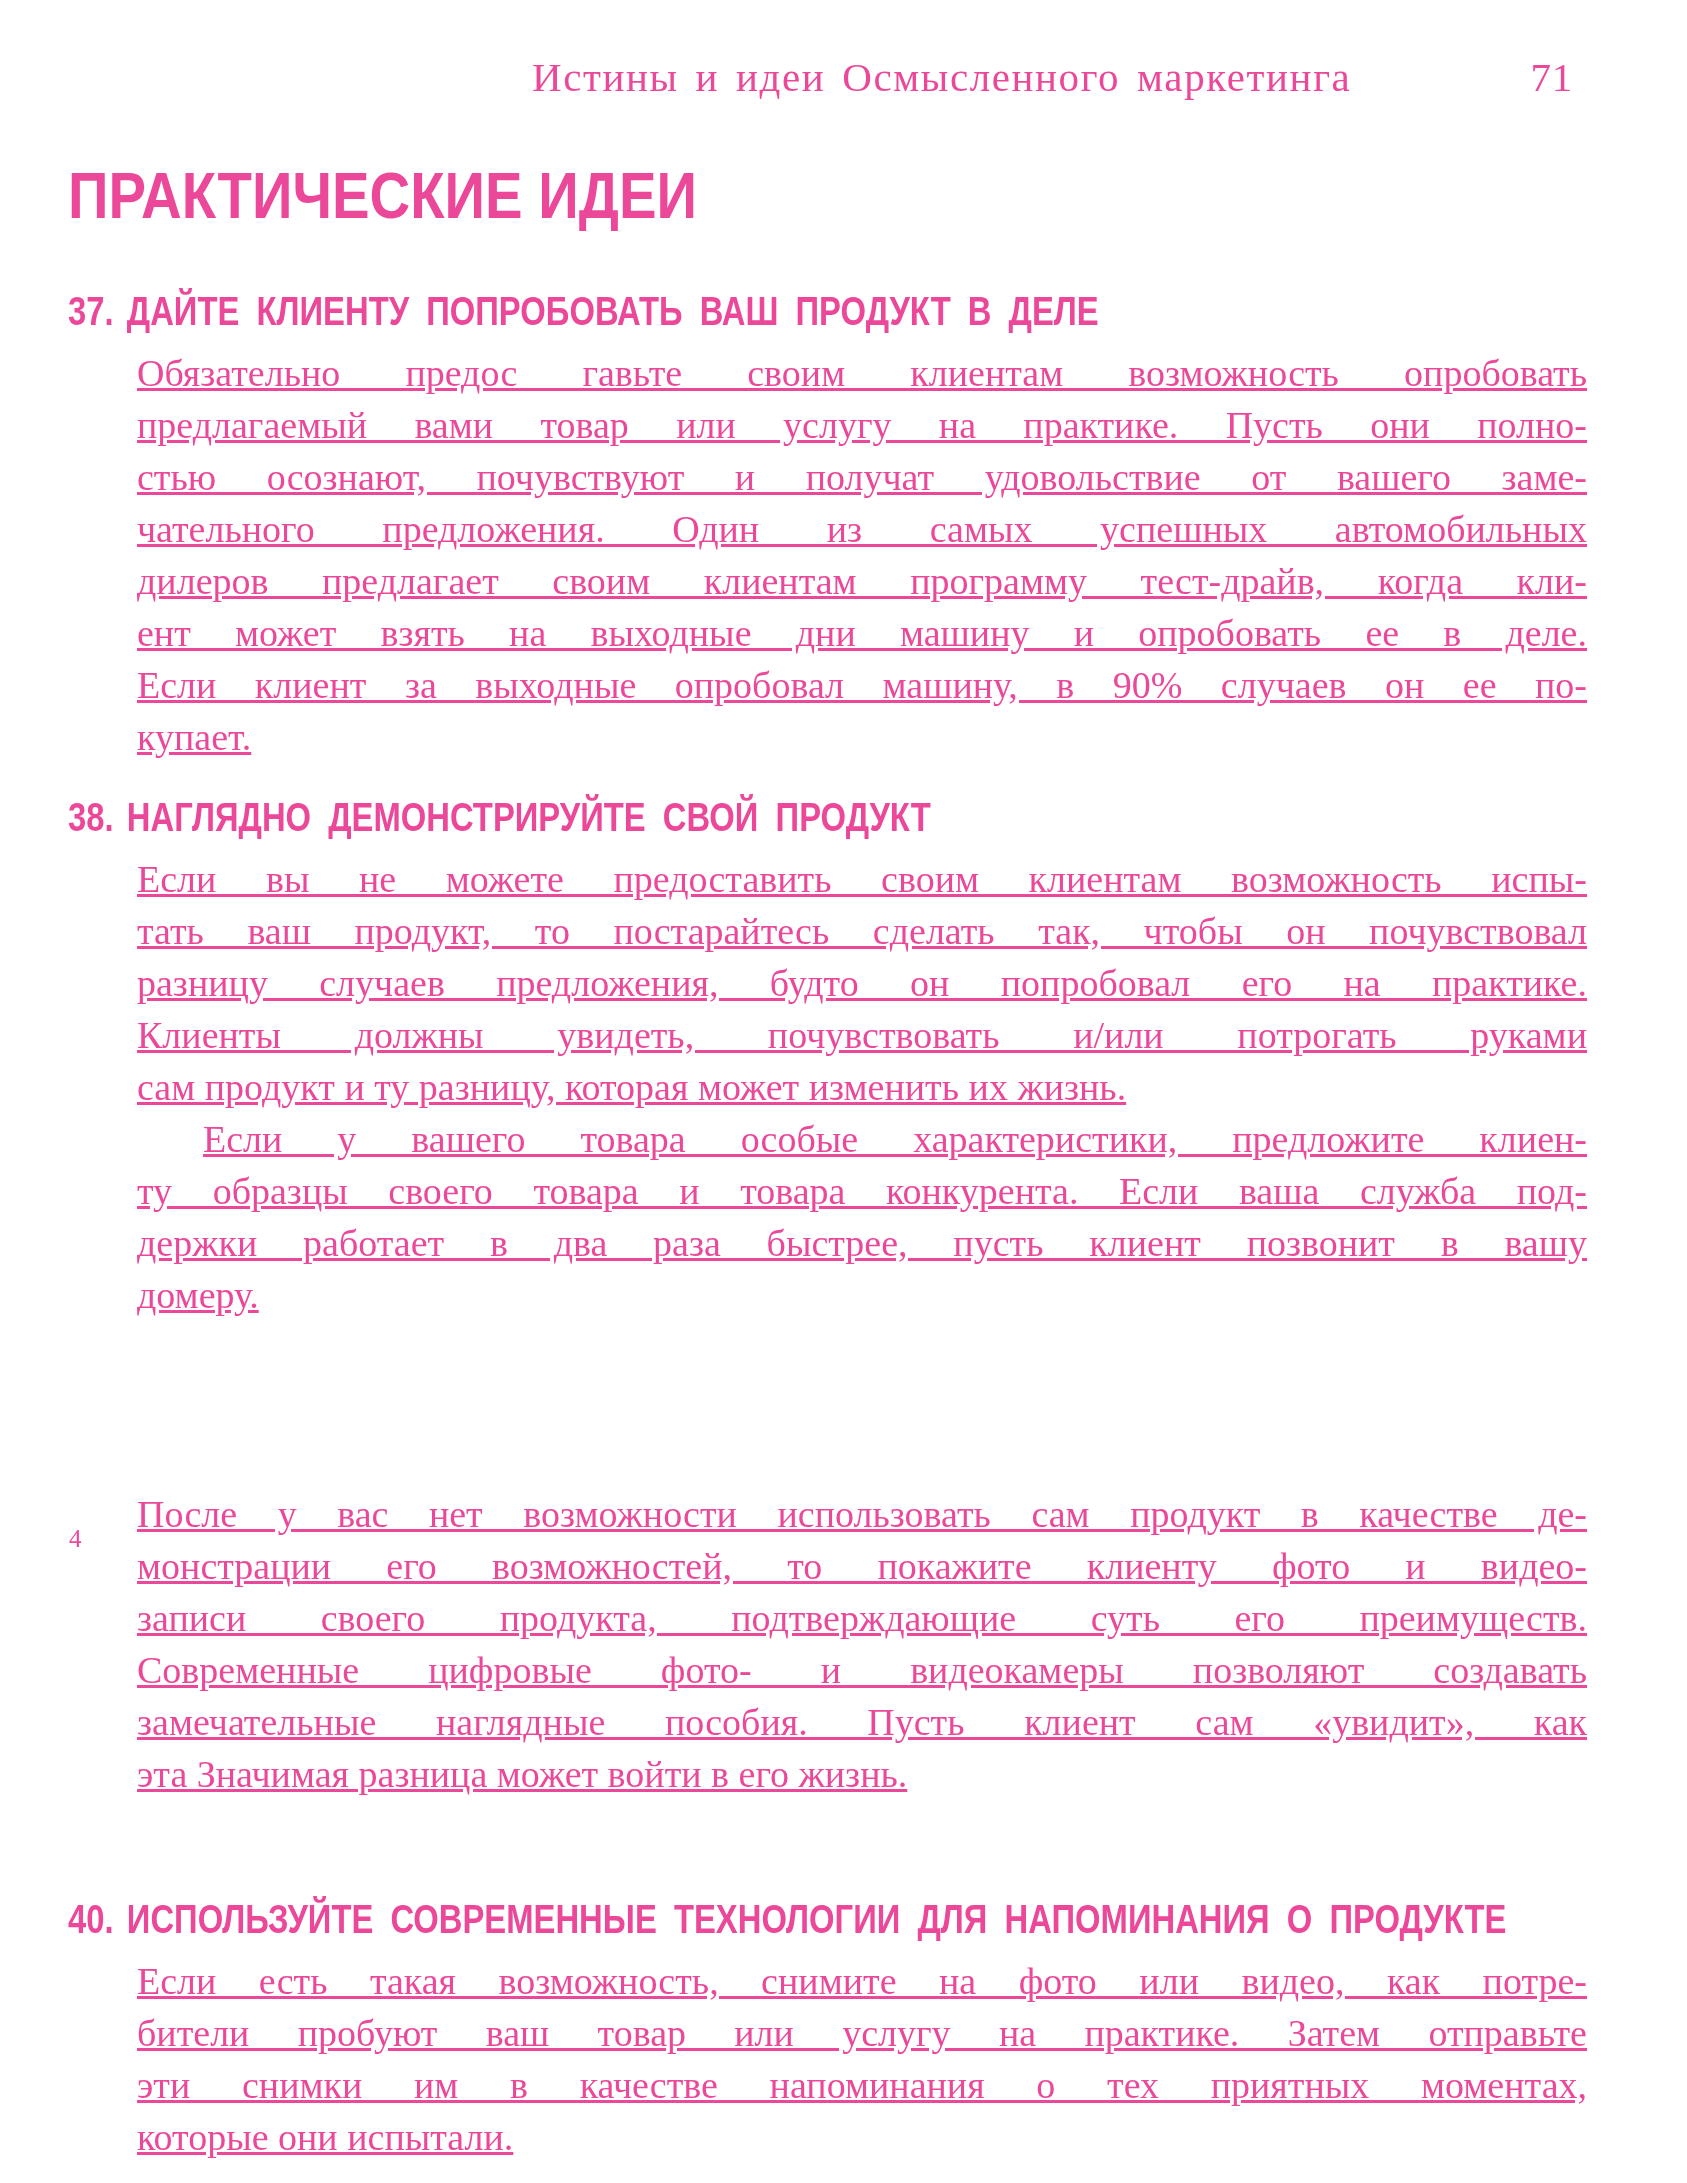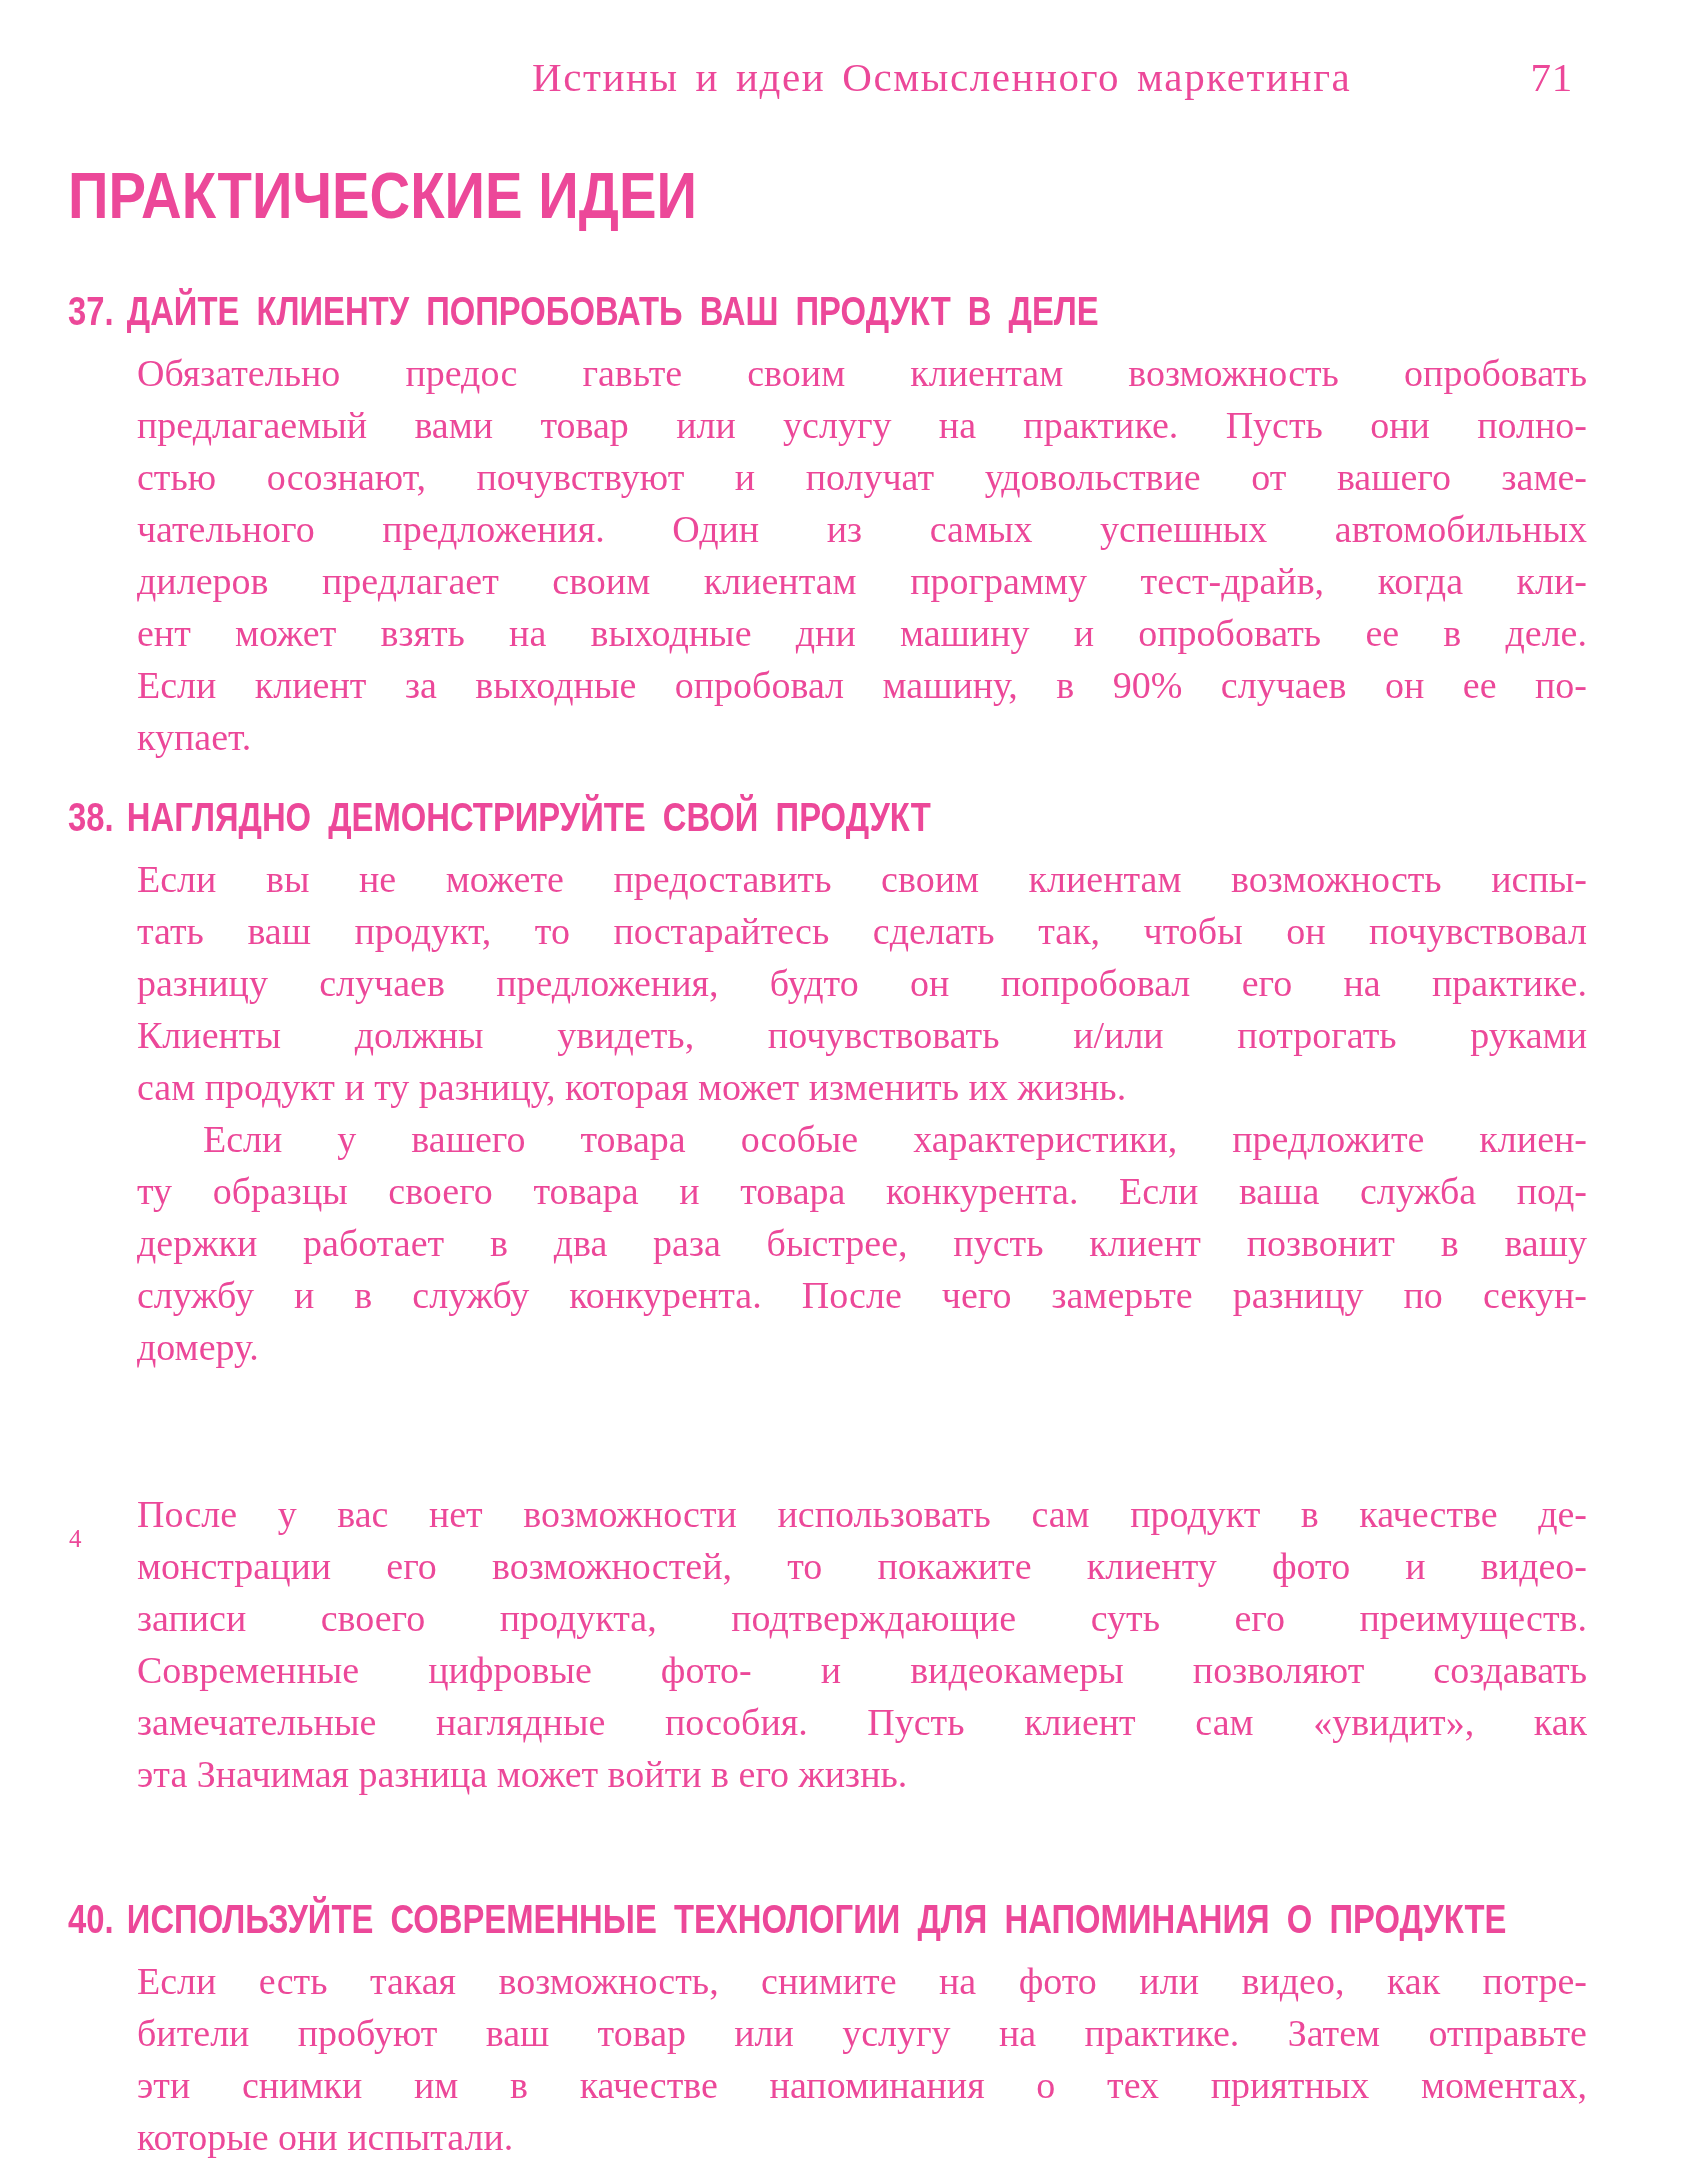--- a/index.html
+++ b/index.html
@@ -36,21 +36,21 @@
     margin:0 0 0 68px;
     font-family:"Liberation Sans", sans-serif;font-weight:bold;
     font-size:41px;line-height:48px;white-space:nowrap;
   }
   .hscale{display:inline-block;transform:scaleX(0.8);transform-origin:left top;word-spacing:10px;}
   .sec-num{margin-right:16.5px;}
   .sec-body{
     margin:11.5px 0 0 137px;width:1450px;
     font-size:38px;line-height:52px;
   }
-  .para{margin:0;}
+  .para{margin:0;text-decoration:underline;}
   .line{
     text-align:justify;
     text-align-last:justify;
     text-justify:inter-word;
     white-space:normal;
   }
   .line.last{text-align:left;text-align-last:left;}
   .line.indent{text-indent:66px;}
   
   .margin-mark{
@@ -93,21 +93,20 @@
           <div class="line">Если вы не можете предоставить своим клиентам возможность испы-</div>
           <div class="line">тать ваш продукт, то постарайтесь сделать так, чтобы он почувствовал</div>
           <div class="line">разницу случаев предложения, будто он попробовал его на практике.</div>
           <div class="line">Клиенты должны увидеть, почувствовать и/или потрогать руками</div>
           <div class="line last">сам продукт и ту разницу, которая может изменить их жизнь.</div>
         </div>
       <div class="para">
           <div class="line indent">Если у вашего товара особые характеристики, предложите клиен-</div>
           <div class="line">ту образцы своего товара и товара конкурента. Если ваша служба под-</div>
           <div class="line">держки работает в два раза быстрее, пусть клиент позвонит в вашу</div>
-          <div class="line">службу и в службу конкурента. После чего замерьте разницу по секун-</div>
           <div class="line last">домеру.</div>
         </div>
     </div>
   </section>
 
   <section class="sec sec-39">
     <div class="sec-body">
       <div class="para">
           <div class="line">После у вас нет возможности использовать сам продукт в качестве де-</div>
           <div class="line">монстрации его возможностей, то покажите клиенту фото и видео-</div>

